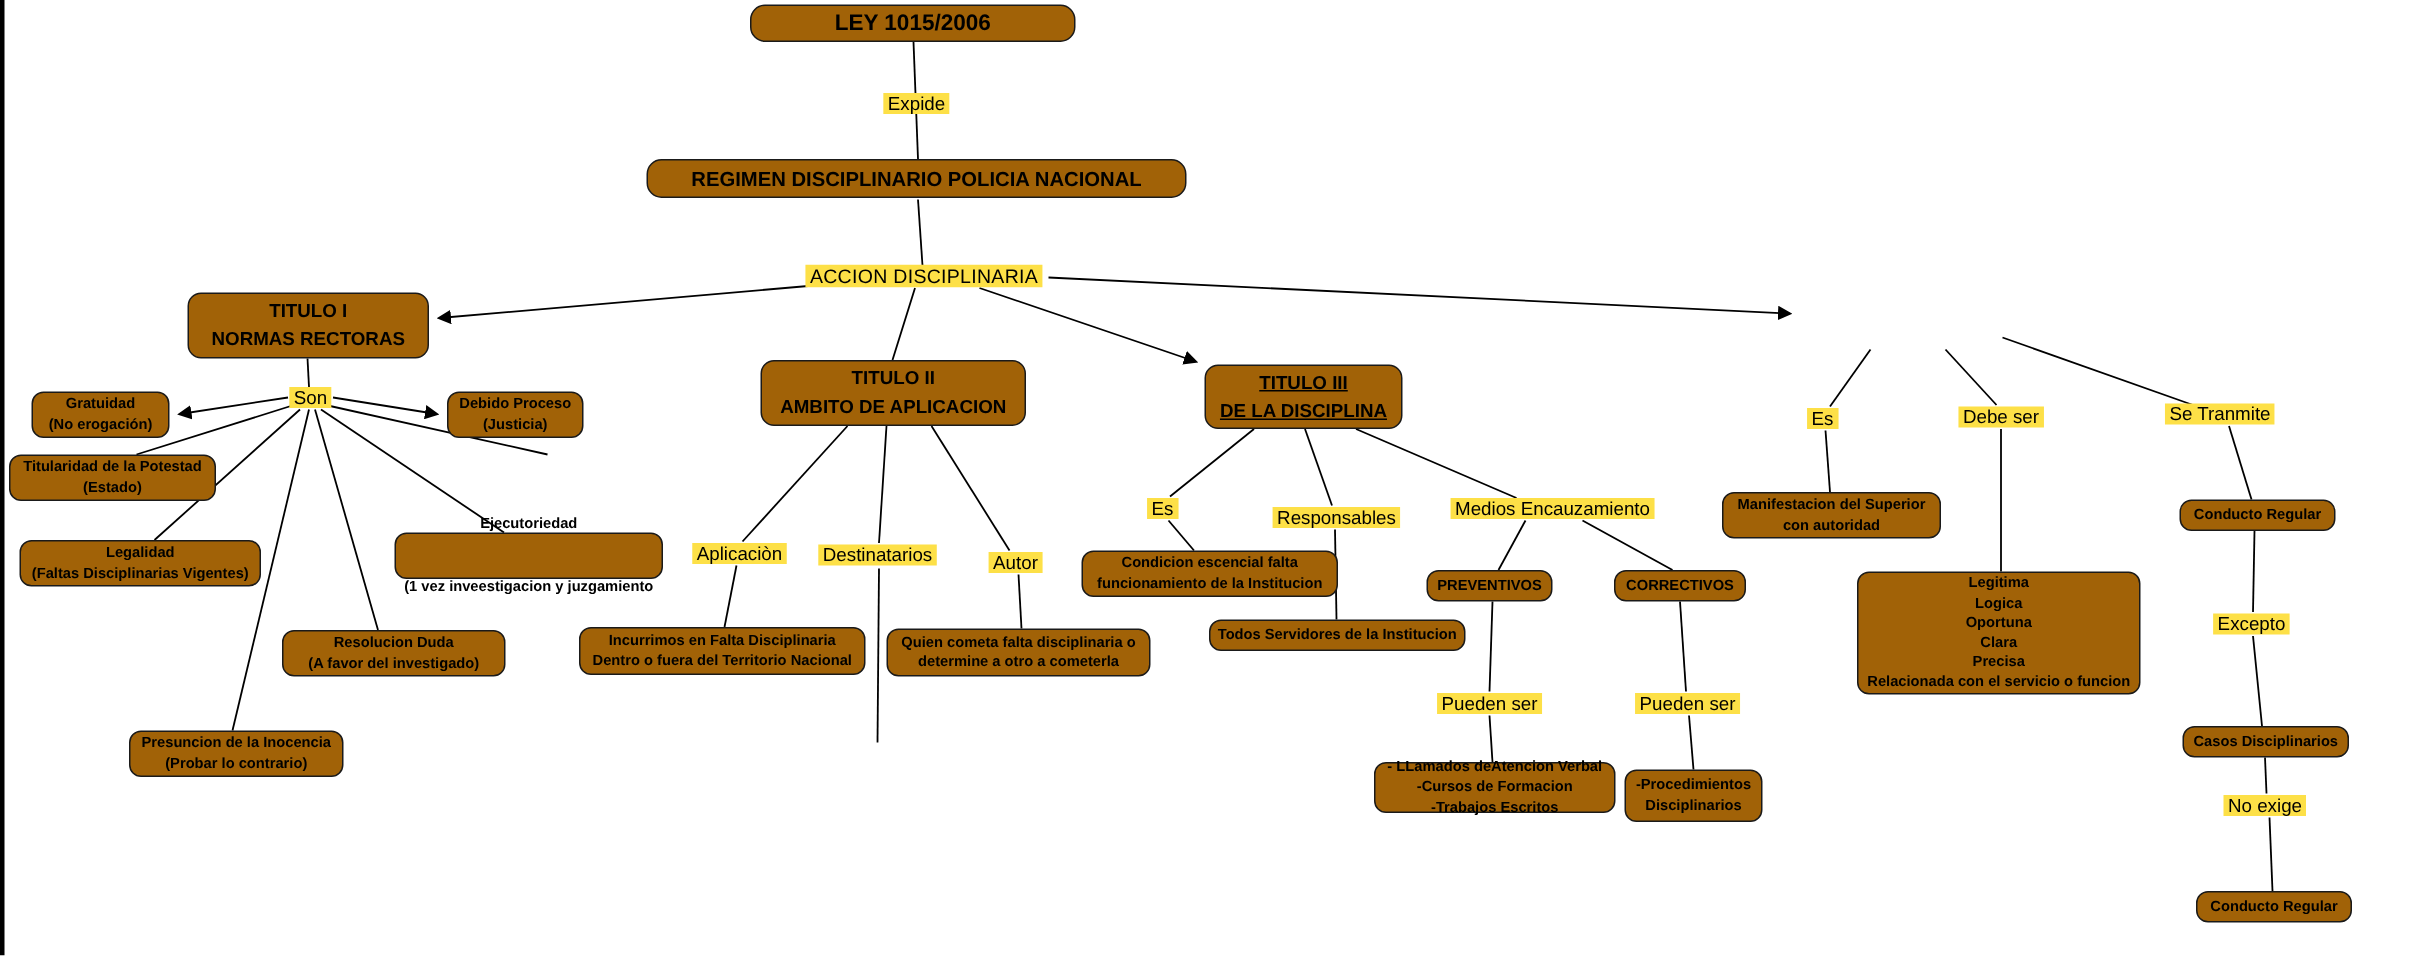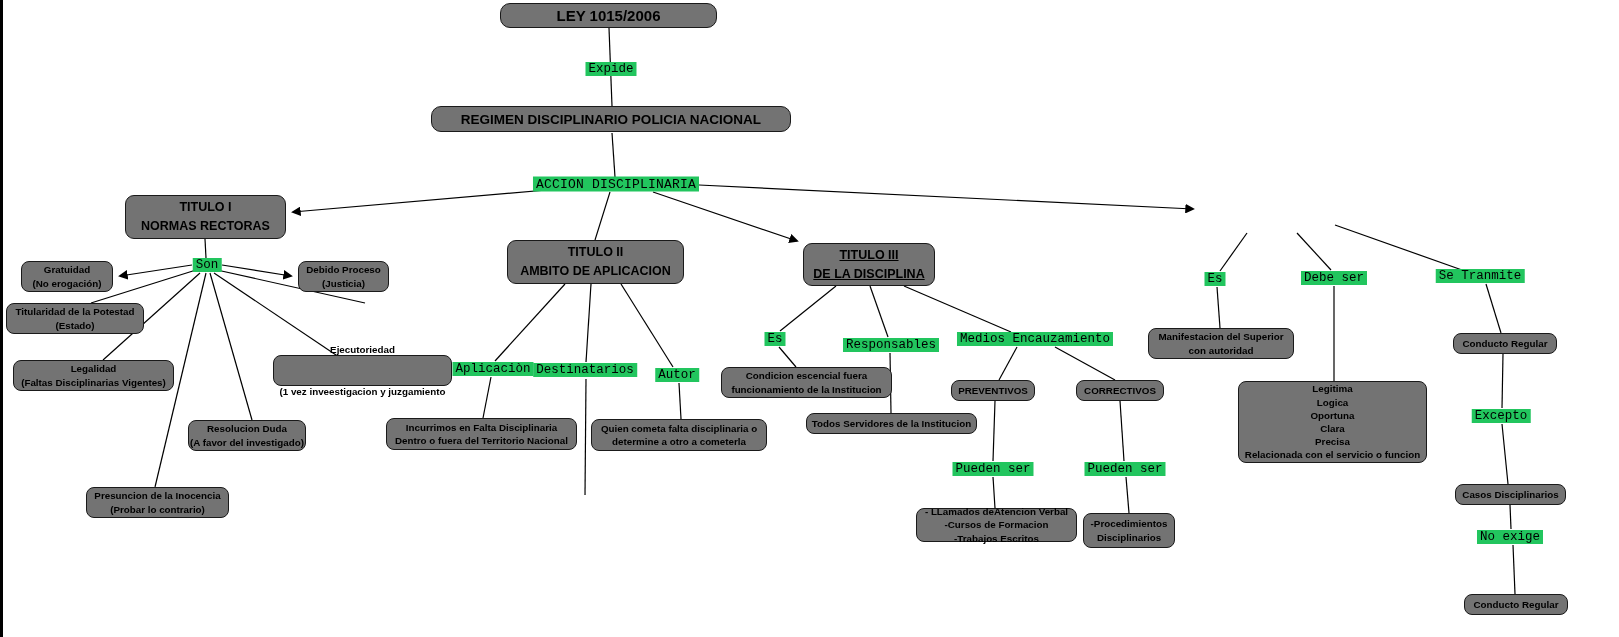--- a/index.html
+++ b/index.html
@@ -10,46 +10,45 @@
     width: 1619px;
     height: 637px;
     background: #ffffff;
     border-left: 3px solid #000;
     overflow: hidden;
   }
   #edges { position: absolute; left: 0; top: 0; width: 1619px; height: 637px; }
   #edges line { stroke: #000; stroke-width: 1.2; }
   .node {
     position: absolute;
-    background: #737373;
+    background: #a16207;
     border: 1.4px solid #1a1a1a;
     border-radius: 9px;
     display: flex;
     flex-direction: column;
     align-items: center;
     justify-content: center;
     text-align: center;
     font-weight: bold;
     color: #000;
     z-index: 2;
   }
   .node .nline { white-space: nowrap; }
   .node.title-xl { font-size: 15px; border-radius: 10px; }
   .node.title-lg { font-size: 13.5px; border-radius: 10px; }
   .node.title    { font-size: 12.5px; line-height: 1.5; }
   .node.small    { font-size: 9.8px; line-height: 1.35; border-radius: 8px; }
   .edge-label {
     position: absolute;
     transform: translate(-50%, -50%);
     font-size: 12.5px;
-    background: #22c55e;
+    background: #fde047;
     padding: 0 3px;
     white-space: nowrap;
     z-index: 1;
-    font-family: Liberation Mono, monospace;
   }
   .edge-label.big { font-size: 13px; letter-spacing: 0.2px; }
 </style>
 </head>
 <body>
 
 <div id="canvas">
   <svg id="edges" viewBox="0 0 1619 637" xmlns="http://www.w3.org/2000/svg">
     <defs>
       <marker id="arrow" viewBox="0 0 10 10" refX="8" refY="5" markerWidth="8" markerHeight="8" orient="auto-start-reverse">
@@ -127,42 +126,42 @@
       <div class="nline">(Justicia)</div>
     </div>
     <div class="node small" style="left: 3px; top: 303px; width: 138px; height: 31px;">
       <div class="nline">Titularidad de la Potestad</div>
       <div class="nline">(Estado)</div>
     </div>
     <div class="node small" style="left: 10px; top: 360px; width: 161px; height: 31px;">
       <div class="nline">Legalidad</div>
       <div class="nline">(Faltas Disciplinarias Vigentes)</div>
     </div>
-    <div class="node small" style="left: 270px; top: 355px; width: 179px; height: 31px; gap: 28px;">
+    <div class="node small" style="left: 260px; top: 355px; width: 179px; height: 31px; gap: 28px;">
       <div class="nline">Ejecutoriedad</div>
       <div class="nline">(1 vez inveestigacion y juzgamiento</div>
     </div>
-    <div class="node small" style="left: 185px; top: 420px; width: 118px; height: 31px;">
+    <div class="node small" style="left: 185px; top: 420px; width: 149px; height: 31px;">
       <div class="nline">Resolucion Duda</div>
       <div class="nline">(A favor del investigado)</div>
     </div>
     <div class="node small" style="left: 83px; top: 487px; width: 143px; height: 31px;">
       <div class="nline">Presuncion de la Inocencia</div>
       <div class="nline">(Probar lo contrario)</div>
     </div>
     <div class="node small" style="left: 383px; top: 418px; width: 191px; height: 32px;">
       <div class="nline">Incurrimos en Falta Disciplinaria</div>
       <div class="nline">Dentro o fuera del Territorio Nacional</div>
     </div>
     <div class="node small" style="left: 588px; top: 419px; width: 176px; height: 32px;">
       <div class="nline">Quien cometa falta disciplinaria o</div>
       <div class="nline">determine a otro a cometerla</div>
     </div>
     <div class="node small" style="left: 718px; top: 367px; width: 171px; height: 31px;">
-      <div class="nline">Condicion escencial fuera</div>
+      <div class="nline">Condicion escencial falta</div>
       <div class="nline">funcionamiento de la Institucion</div>
     </div>
     <div class="node small" style="left: 803px; top: 413px; width: 171px; height: 21px;">
       <div class="nline">Todos Servidores de la Institucion</div>
     </div>
     <div class="node small" style="left: 948px; top: 380px; width: 84px; height: 21px;">
       <div class="nline">PREVENTIVOS</div>
     </div>
     <div class="node small" style="left: 1073px; top: 380px; width: 88px; height: 21px;">
       <div class="nline">CORRECTIVOS</div>

